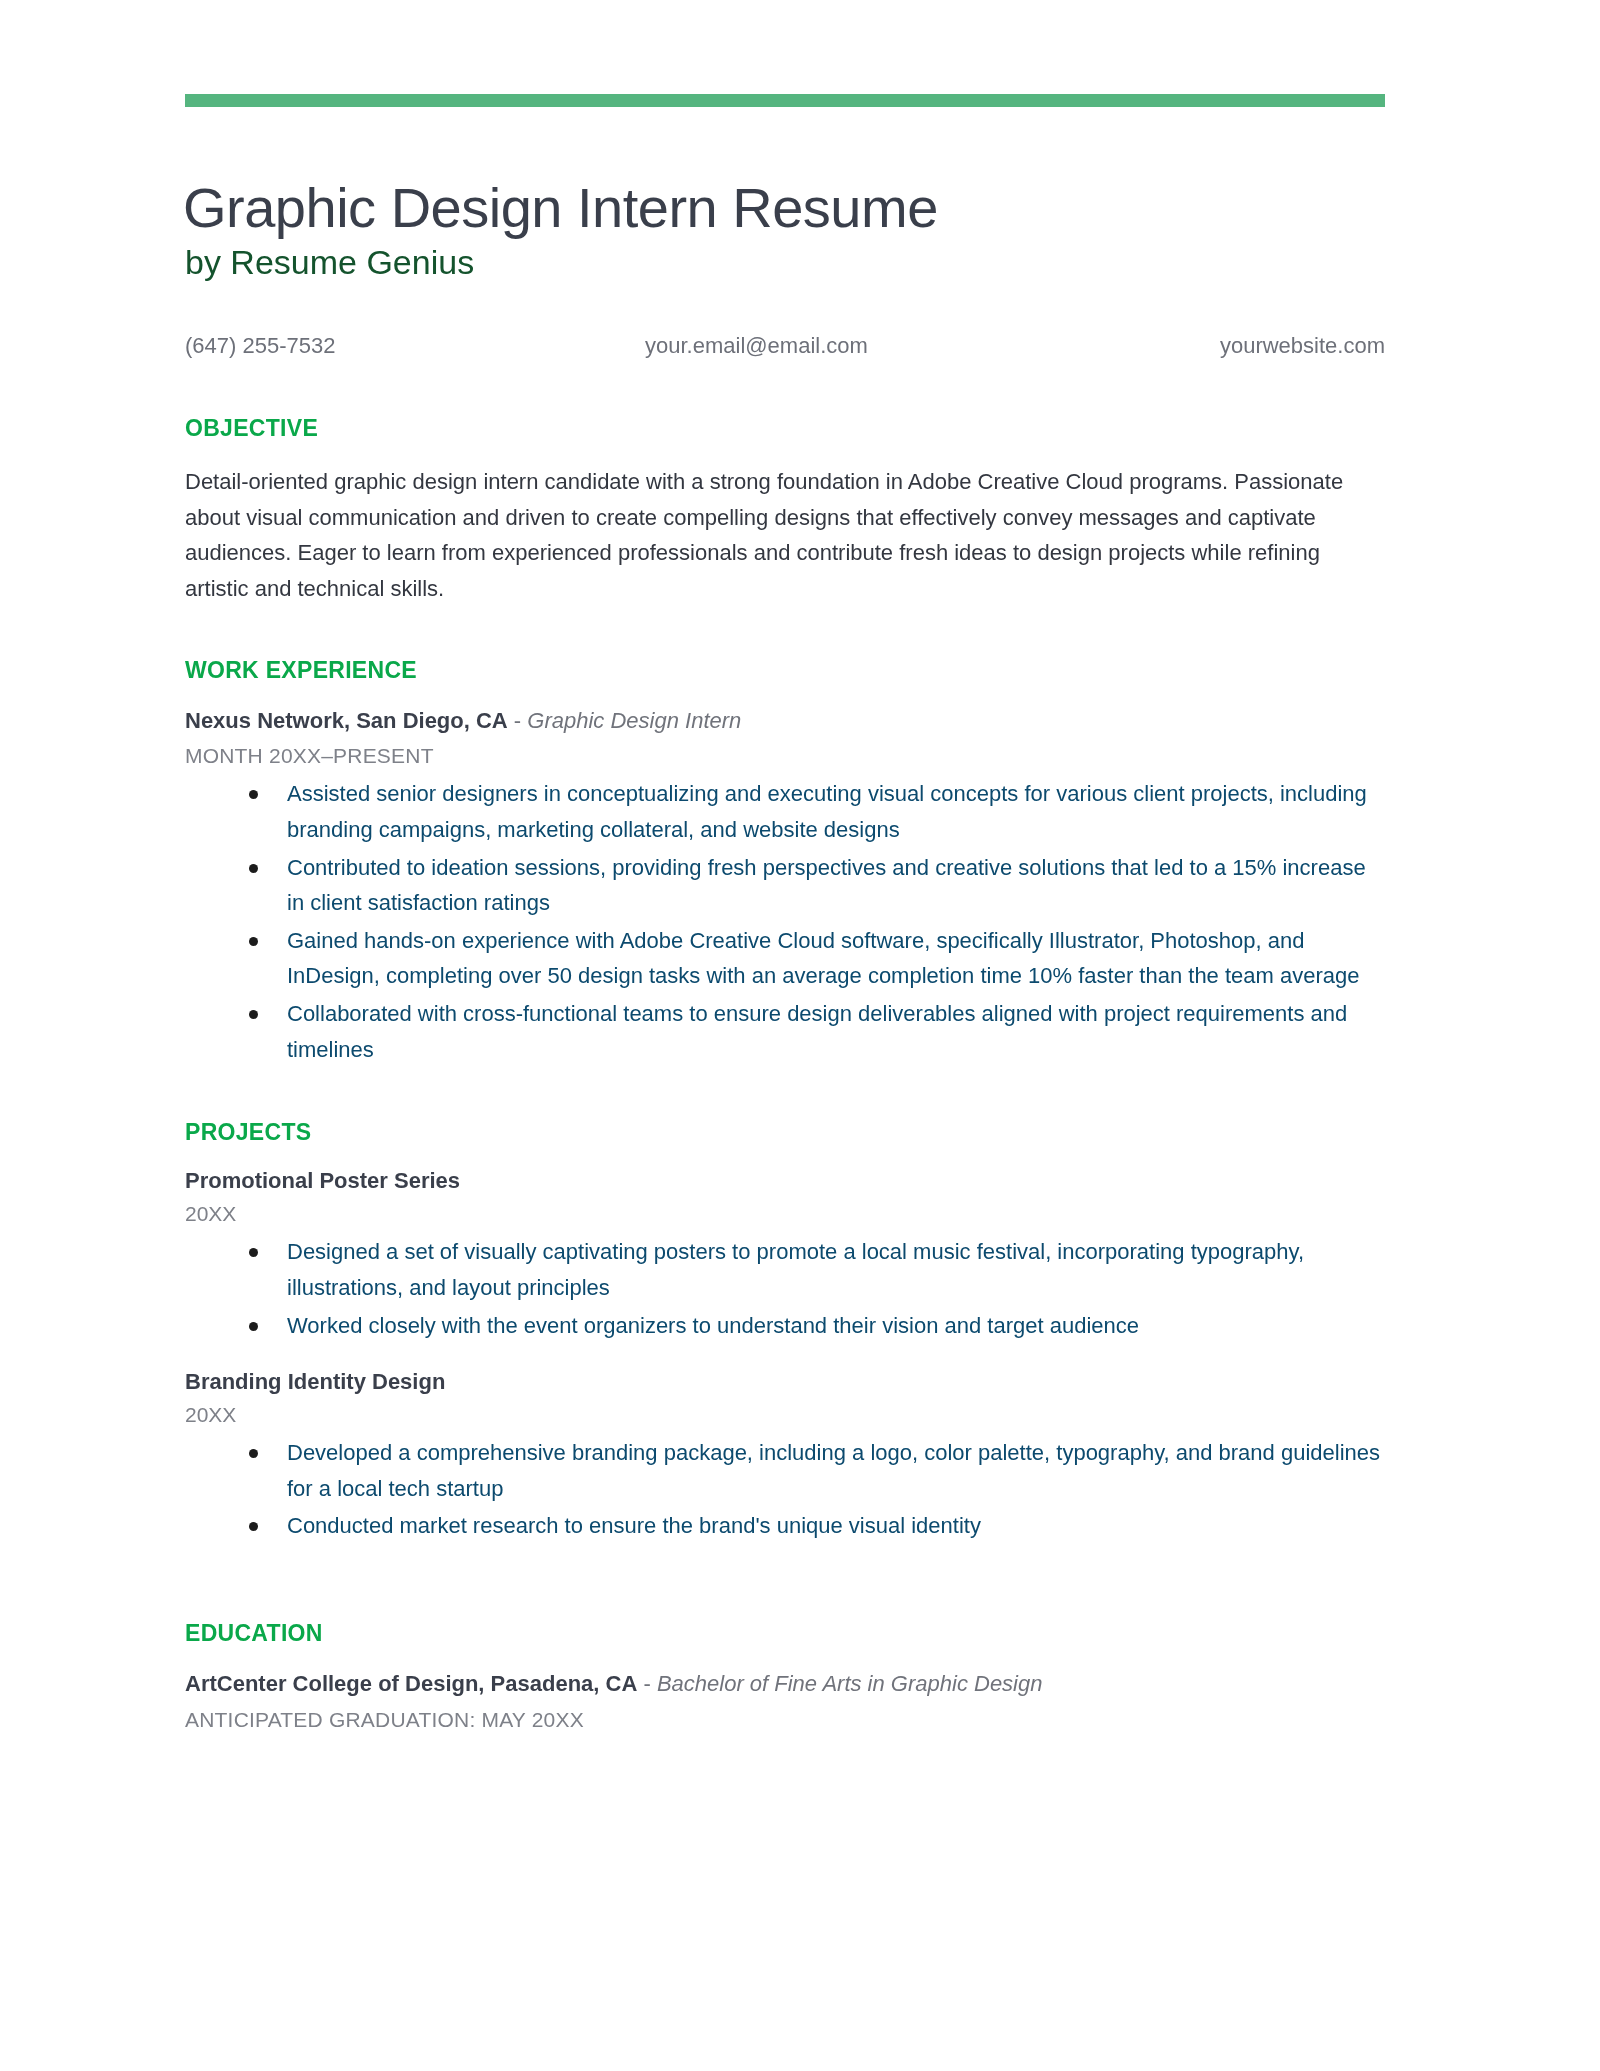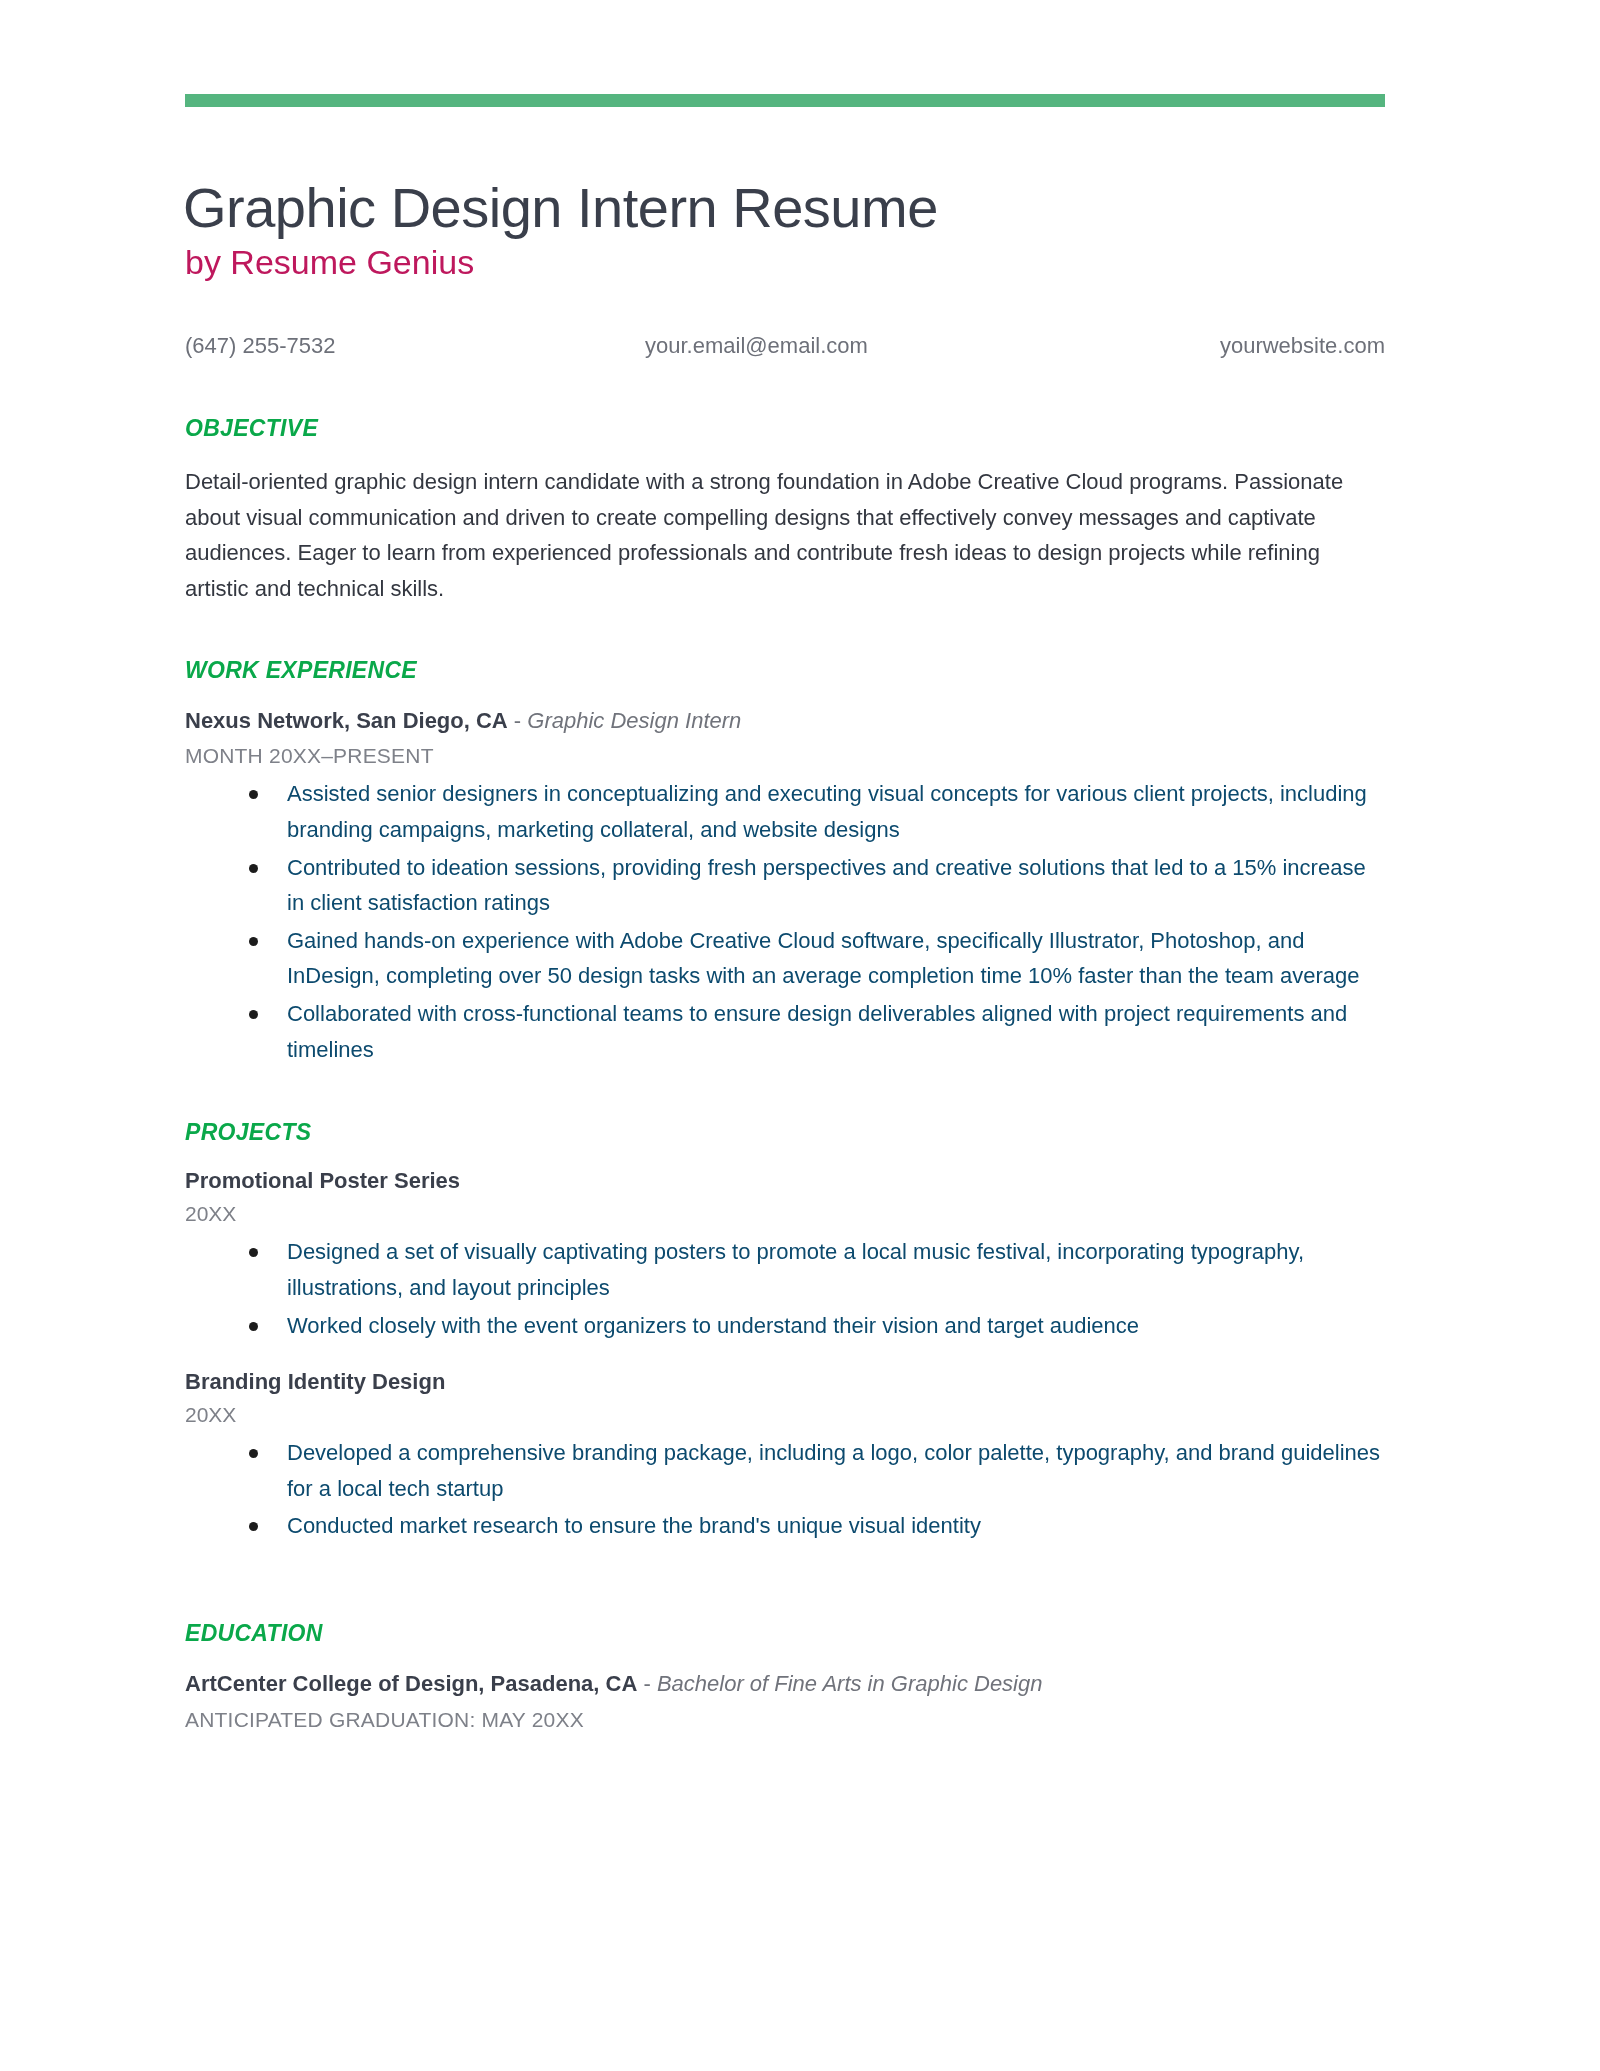--- a/index.html
+++ b/index.html
@@ -41,21 +41,21 @@
     letter-spacing: -0.5px;
     line-height: 1.08;
     white-space: nowrap;
   }
   .resume-subtitle {
     position: absolute;
     left: 185px;
     top: 244px;
     font-size: 34px;
     font-weight: 400;
-    color: #be185d;
+    color: #14532d;
     line-height: 1.1;
     white-space: nowrap;
   }
   .contact-row {
     position: absolute;
     left: 185px;
     top: 333px;
     width: 1200px;
     display: flex;
     flex-direction: row;
@@ -77,21 +77,20 @@
     top: 415px;
     width: 1200px;
   }
   .section { margin-bottom: 0; }
   .section-title {
     font-size: 23px;
     font-weight: bold;
     color: #0aa84a;
     letter-spacing: 0.3px;
     margin: 0 0 22px 0;
-    font-style: italic;
   }
   .section-gap { height: 50px; }
 
   .para {
     font-size: 22px;
     line-height: 1.62;
     color: #333740;
     margin: 0;
     max-width: 1200px;
   }

